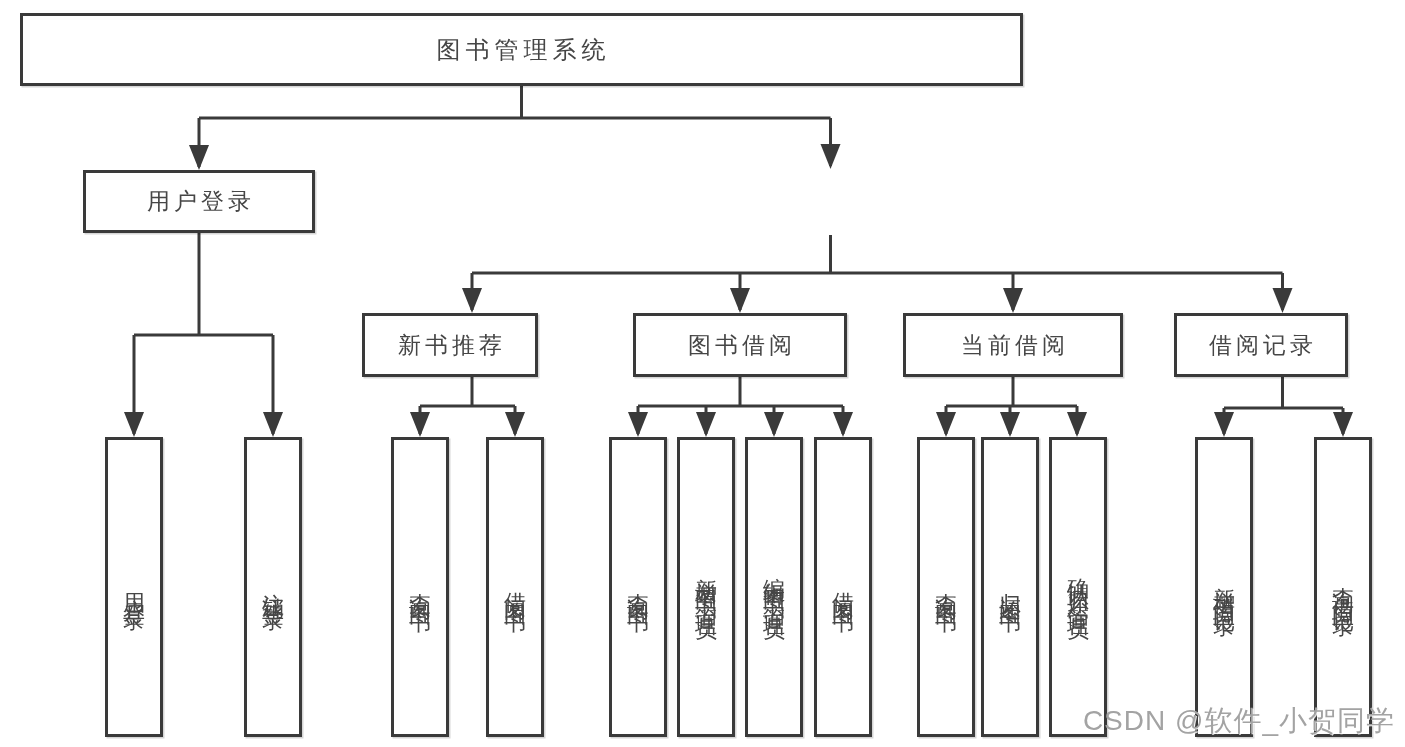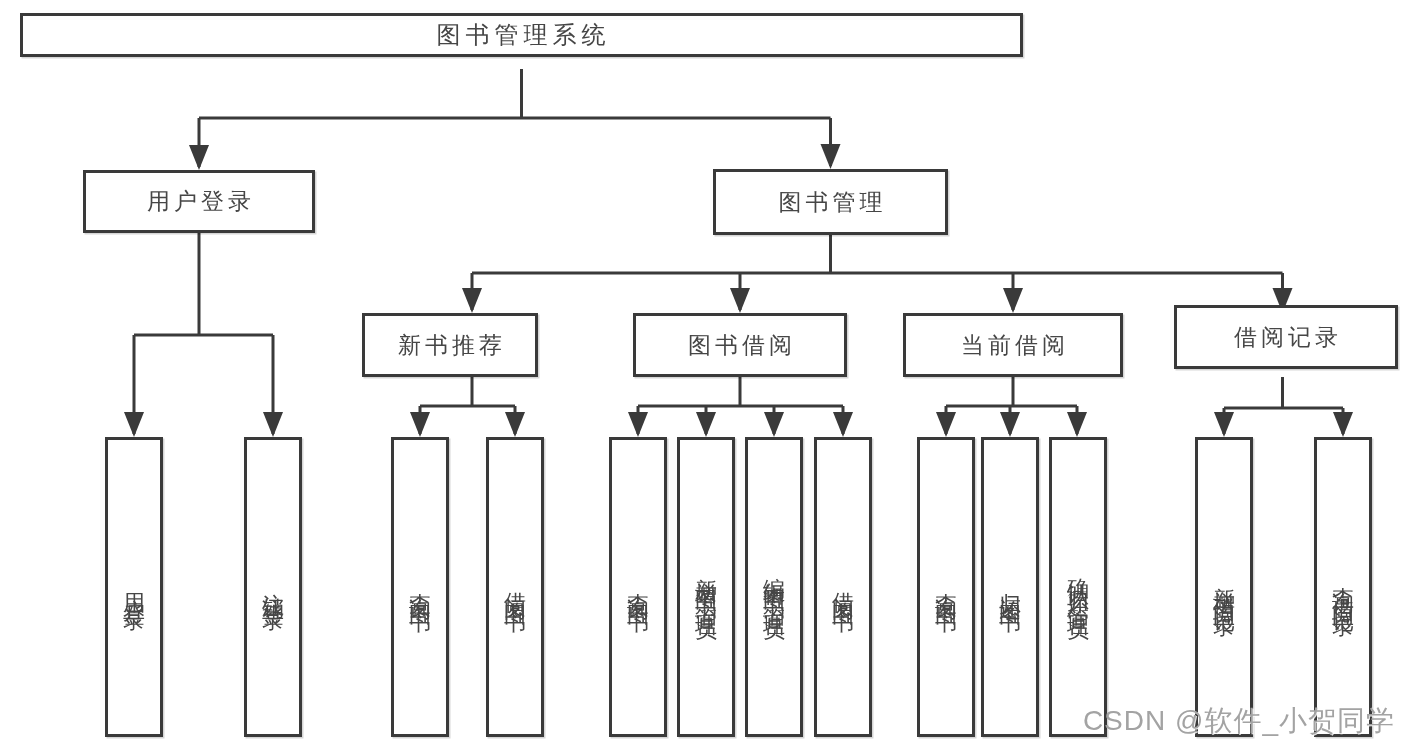--- a/index.html
+++ b/index.html
@@ -85,41 +85,38 @@
       <use href="#ah" class="ah" x="774" y="437"></use>
       <use href="#ah" class="ah" x="843" y="437"></use>
       <use href="#ah" class="ah" x="946" y="437"></use>
       <use href="#ah" class="ah" x="1010" y="437"></use>
       <use href="#ah" class="ah" x="1077" y="437"></use>
       <use href="#ah" class="ah" x="1224" y="437"></use>
       <use href="#ah" class="ah" x="1343" y="437"></use>
     </g>
   </svg>
 
-  <div class="node h root" style="left:20px;top:13px;width:1003px;height:44px">
+  <div class="node h root" style="left:20px;top:13px;width:1003px;height:73px">
     <span>图书管理系统</span>
   </div>
 
   <div class="node h" style="left:83px;top:170px;width:232px;height:63px">
     <span>用户登录</span>
-  </div>
-  <div class="node h" style="left:713px;top:169px;width:235px;height:66px">
-    <span>图书管理</span>
   </div>
 
   <div class="node h" style="left:362px;top:313px;width:176px;height:64px">
     <span>新书推荐</span>
   </div>
   <div class="node h" style="left:903px;top:313px;width:220px;height:64px">
     <span>当前借阅</span>
   </div>
   <div class="node h" style="left:633px;top:313px;width:214px;height:64px">
     <span>图书借阅</span>
   </div>
-  <div class="node h" style="left:1174px;top:305px;width:224px;height:64px">
+  <div class="node h" style="left:1174px;top:313px;width:174px;height:64px">
     <span>借阅记录</span>
   </div>
 
   <div class="node v" style="left:105px;top:437px;width:58px;height:300px">
     <span>用户登录</span>
   </div>
   <div class="node v" style="left:244px;top:437px;width:58px;height:300px">
     <span>注销登录</span>
   </div>
 

